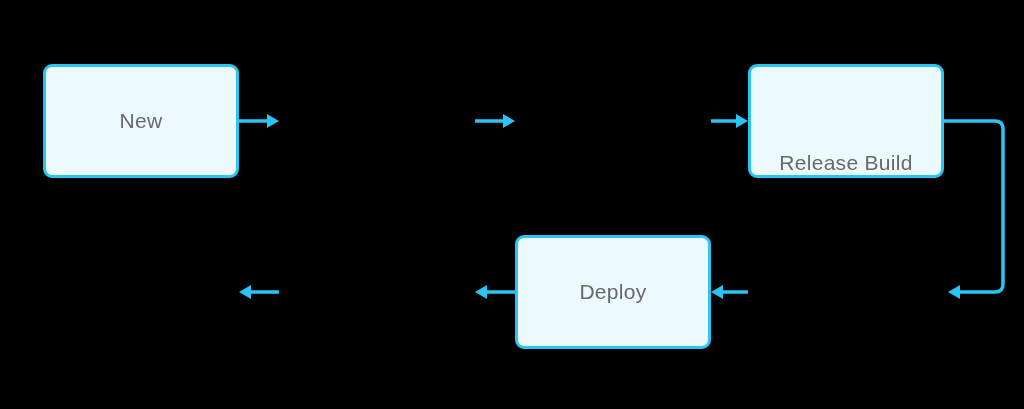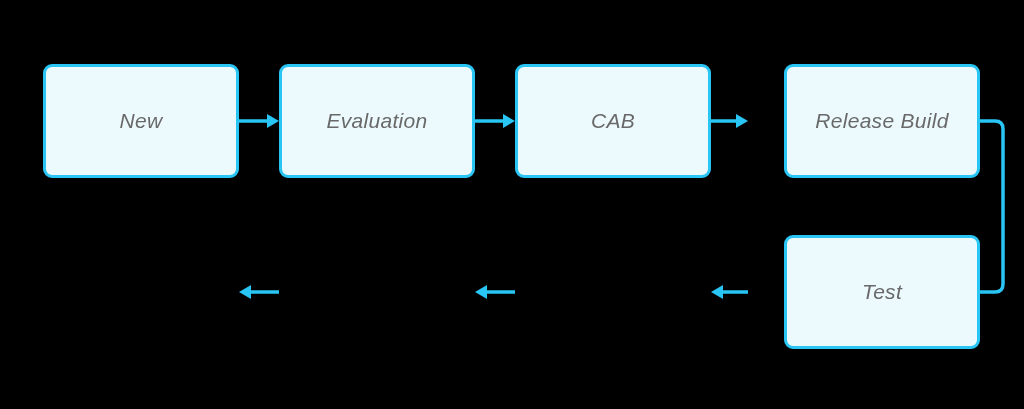--- a/index.html
+++ b/index.html
@@ -36,34 +36,33 @@
   }
   .node {
     position: absolute;
     width: 196px; height: 114px;
     background: var(--node-fill);
     border: 3px solid var(--accent);
     border-radius: 9px;
     display: flex;
     align-items: center;
     justify-content: center;
-    font-style: italic;
   }
   .node-label {
     color: var(--text);
     font-size: 21px;
     letter-spacing: 0.3px;
     text-align: center;
   }
   .r1 { top: 64px; }
   .r2 { top: 235px; }
   .c1 { left: 43px; }
   .c2 { left: 279px; }
   .c3 { left: 515px; }
-  .c4 { left: 784px; }
+  .c4 { left: 748px; align-items: flex-end; }
 </style>
 </head>
 <body>
 
 <div class="stage">
 
   <svg class="edges" viewBox="0 0 1024 409" xmlns="http://www.w3.org/2000/svg">
 
     <g>
       <line class="edge-line" x1="239" y1="121" x2="268" y2="121"></line>
@@ -93,27 +92,21 @@
     </g>
     <g>
       <line class="edge-line" x1="279" y1="292" x2="250" y2="292"></line>
       <polygon class="edge-head" points="251,285 251,299 239,292"></polygon>
     </g>
   </svg>
 
   <div class="node r1 c1">
     <span class="node-label">New</span>
   </div>
-  <div class="node r1 c2">
-    <span class="node-label">Evaluation</span>
-  </div>
-  <div class="node r1 c3">
-    <span class="node-label">CAB</span>
-  </div>
   <div class="node r1 c4">
     <span class="node-label">Release Build</span>
   </div>
 
-  <div class="node r2 c4">
-    <span class="node-label">Test</span>
+  <div class="node r2 c3">
+    <span class="node-label">Deploy</span>
   </div>
 
 </div>
 
 </body></html>

